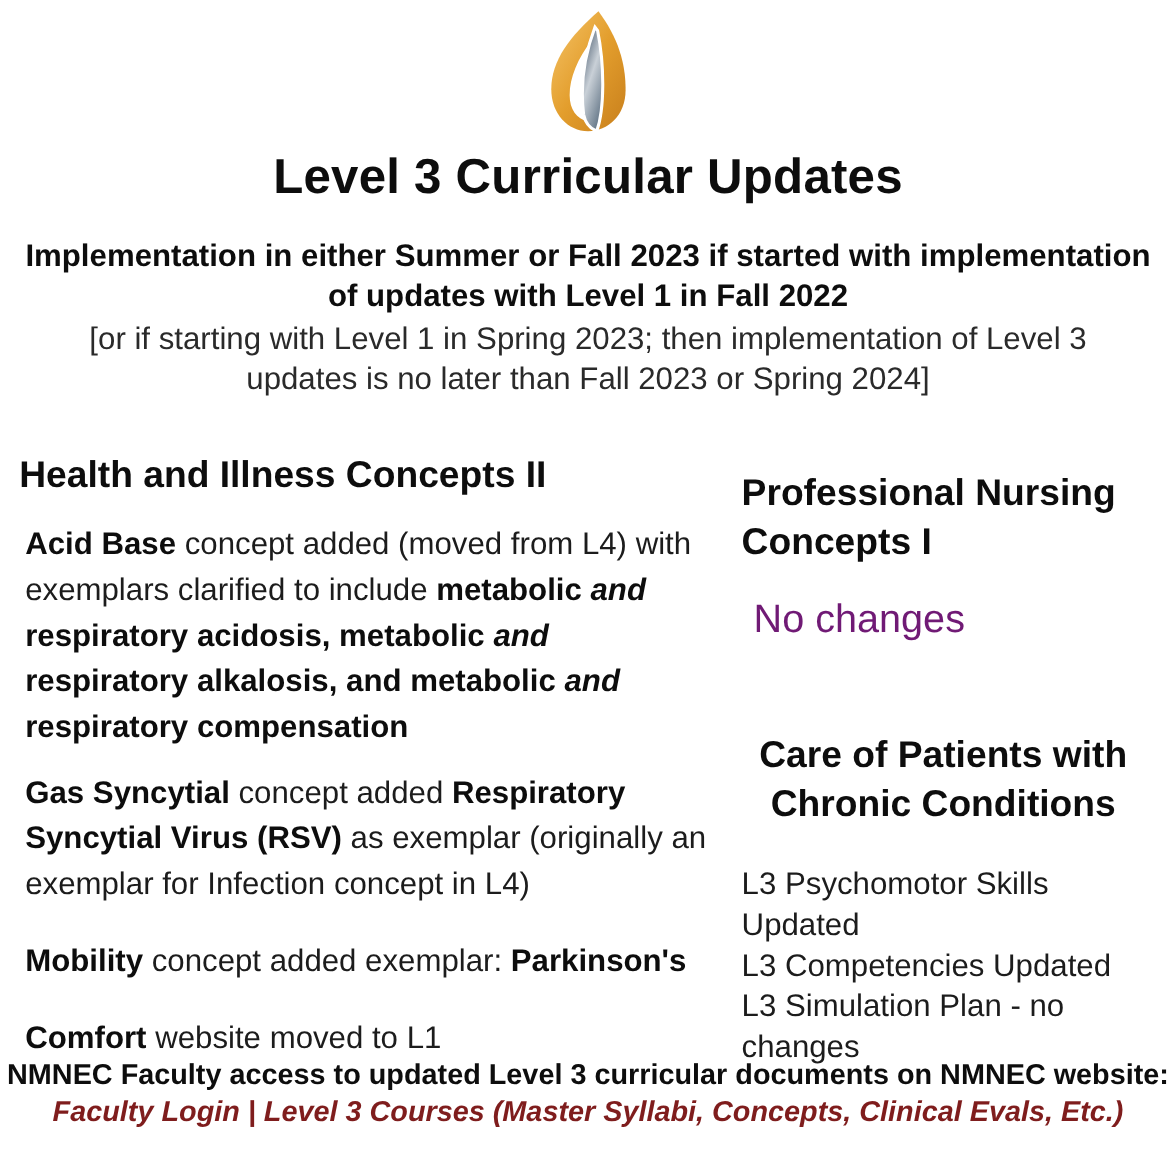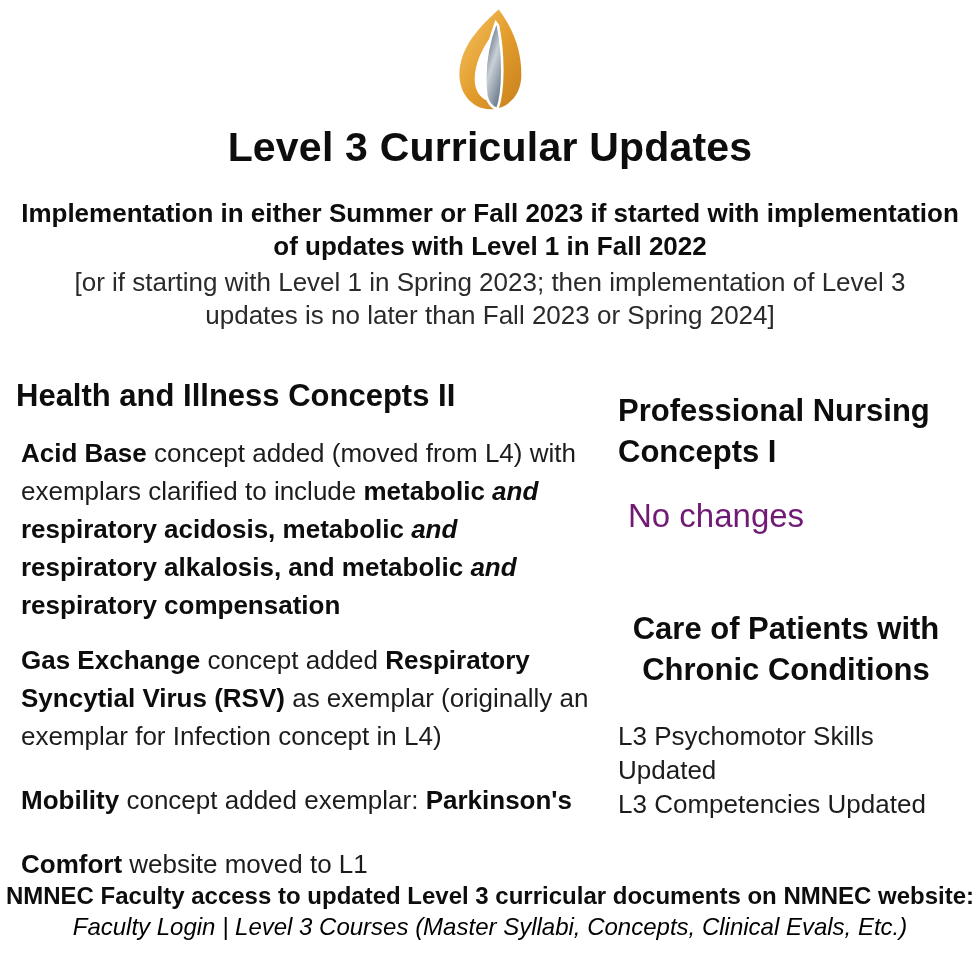--- a/index.html
+++ b/index.html
@@ -53,21 +53,21 @@
     font-size: 33px; line-height: 33px; color: #701a75;
   }
   .chronic-section { margin-top: 76px; }
   .chronic-section .section-heading { text-align: center; }
   .chronic-list { margin-top: 29px; font-size: 26px; line-height: 34px; color: #1c1c1c; }
   .chronic-list .list-item { display: block; }
 
   
   .footer { position: absolute; left: 0; right: 0; top: 880px; text-align: center; }
   .footer-line1 { font-size: 24px; font-weight: 700; line-height: 31px; color: #0d0d0d; }
-  .footer-line2 { font-size: 24px; font-weight: 400; font-style: italic; line-height: 31px; color: #000000; }
+  .footer-line2 { font-size: 24px; font-weight: 700; font-style: italic; line-height: 31px; color: #7f1d1d; }
 </style>
 </head>
 <body>
 
 <div class="canvas">
 
   <header class="header">
     <div class="logo-wrap">
       <svg viewBox="0 0 100 140" aria-hidden="true">
         <defs>
@@ -88,35 +88,36 @@
       </svg>
     </div>
     <h1 class="page-title">Level 3 Curricular Updates</h1>
     <p class="subtitle-bold">Implementation in either Summer or Fall 2023 if started with implementation of updates with Level 1 in Fall 2022</p>
     <p class="subtitle-note">[or if starting with Level 1 in Spring 2023; then implementation of Level 3 updates is no later than Fall 2023 or Spring 2024]</p>
   </header>
 
   <section class="left-col">
     <h2 class="section-heading">Health and Illness Concepts II</h2>
     <p class="body-par"><span class="rb">Acid Base</span><span> concept added (moved from L4) with exemplars clarified to include </span><span class="rb">metabolic </span><span class="rbi">and</span><span class="rb"> respiratory acidosis, metabolic </span><span class="rbi">and</span><span class="rb"> respiratory alkalosis, and metabolic </span><span class="rbi">and</span><span class="rb"> respiratory compensation</span></p>
-    <p class="body-par"><span class="rb">Gas Exchange</span><span> concept added </span><span class="rb">Respiratory Syncytial Virus (RSV)</span><span> as exemplar (originally an exemplar for Infection concept in L4)</span></p>
+    <p class="body-par"><span class="rb">Gas Syncytial</span><span> concept added </span><span class="rb">Respiratory Syncytial Virus (RSV)</span><span> as exemplar (originally an exemplar for Infection concept in L4)</span></p>
     <p class="body-par gap-top"><span class="rb">Mobility</span><span> concept added exemplar: </span><span class="rb">Parkinson's</span></p>
     <p class="body-par gap-top"><span class="rb">Comfort</span><span> website moved to L1</span></p>
   </section>
 
   <aside class="right-col">
     <section>
       <h2 class="section-heading">Professional Nursing Concepts I</h2>
       <p class="no-changes">No changes</p>
     </section>
     <section class="chronic-section">
       <h2 class="section-heading">Care of Patients with Chronic Conditions</h2>
       <div class="chronic-list">
         <span class="list-item">L3 Psychomotor Skills Updated</span>
         <span class="list-item">L3 Competencies Updated</span>
+        <span class="list-item">L3 Simulation Plan - no changes</span>
       </div>
     </section>
   </aside>
 
   <footer class="footer">
     <p class="footer-line1">NMNEC Faculty access to updated Level 3 curricular documents on NMNEC website:</p>
     <p class="footer-line2">Faculty Login | Level 3 Courses (Master Syllabi, Concepts, Clinical Evals, Etc.)</p>
   </footer>
 
 </div>

